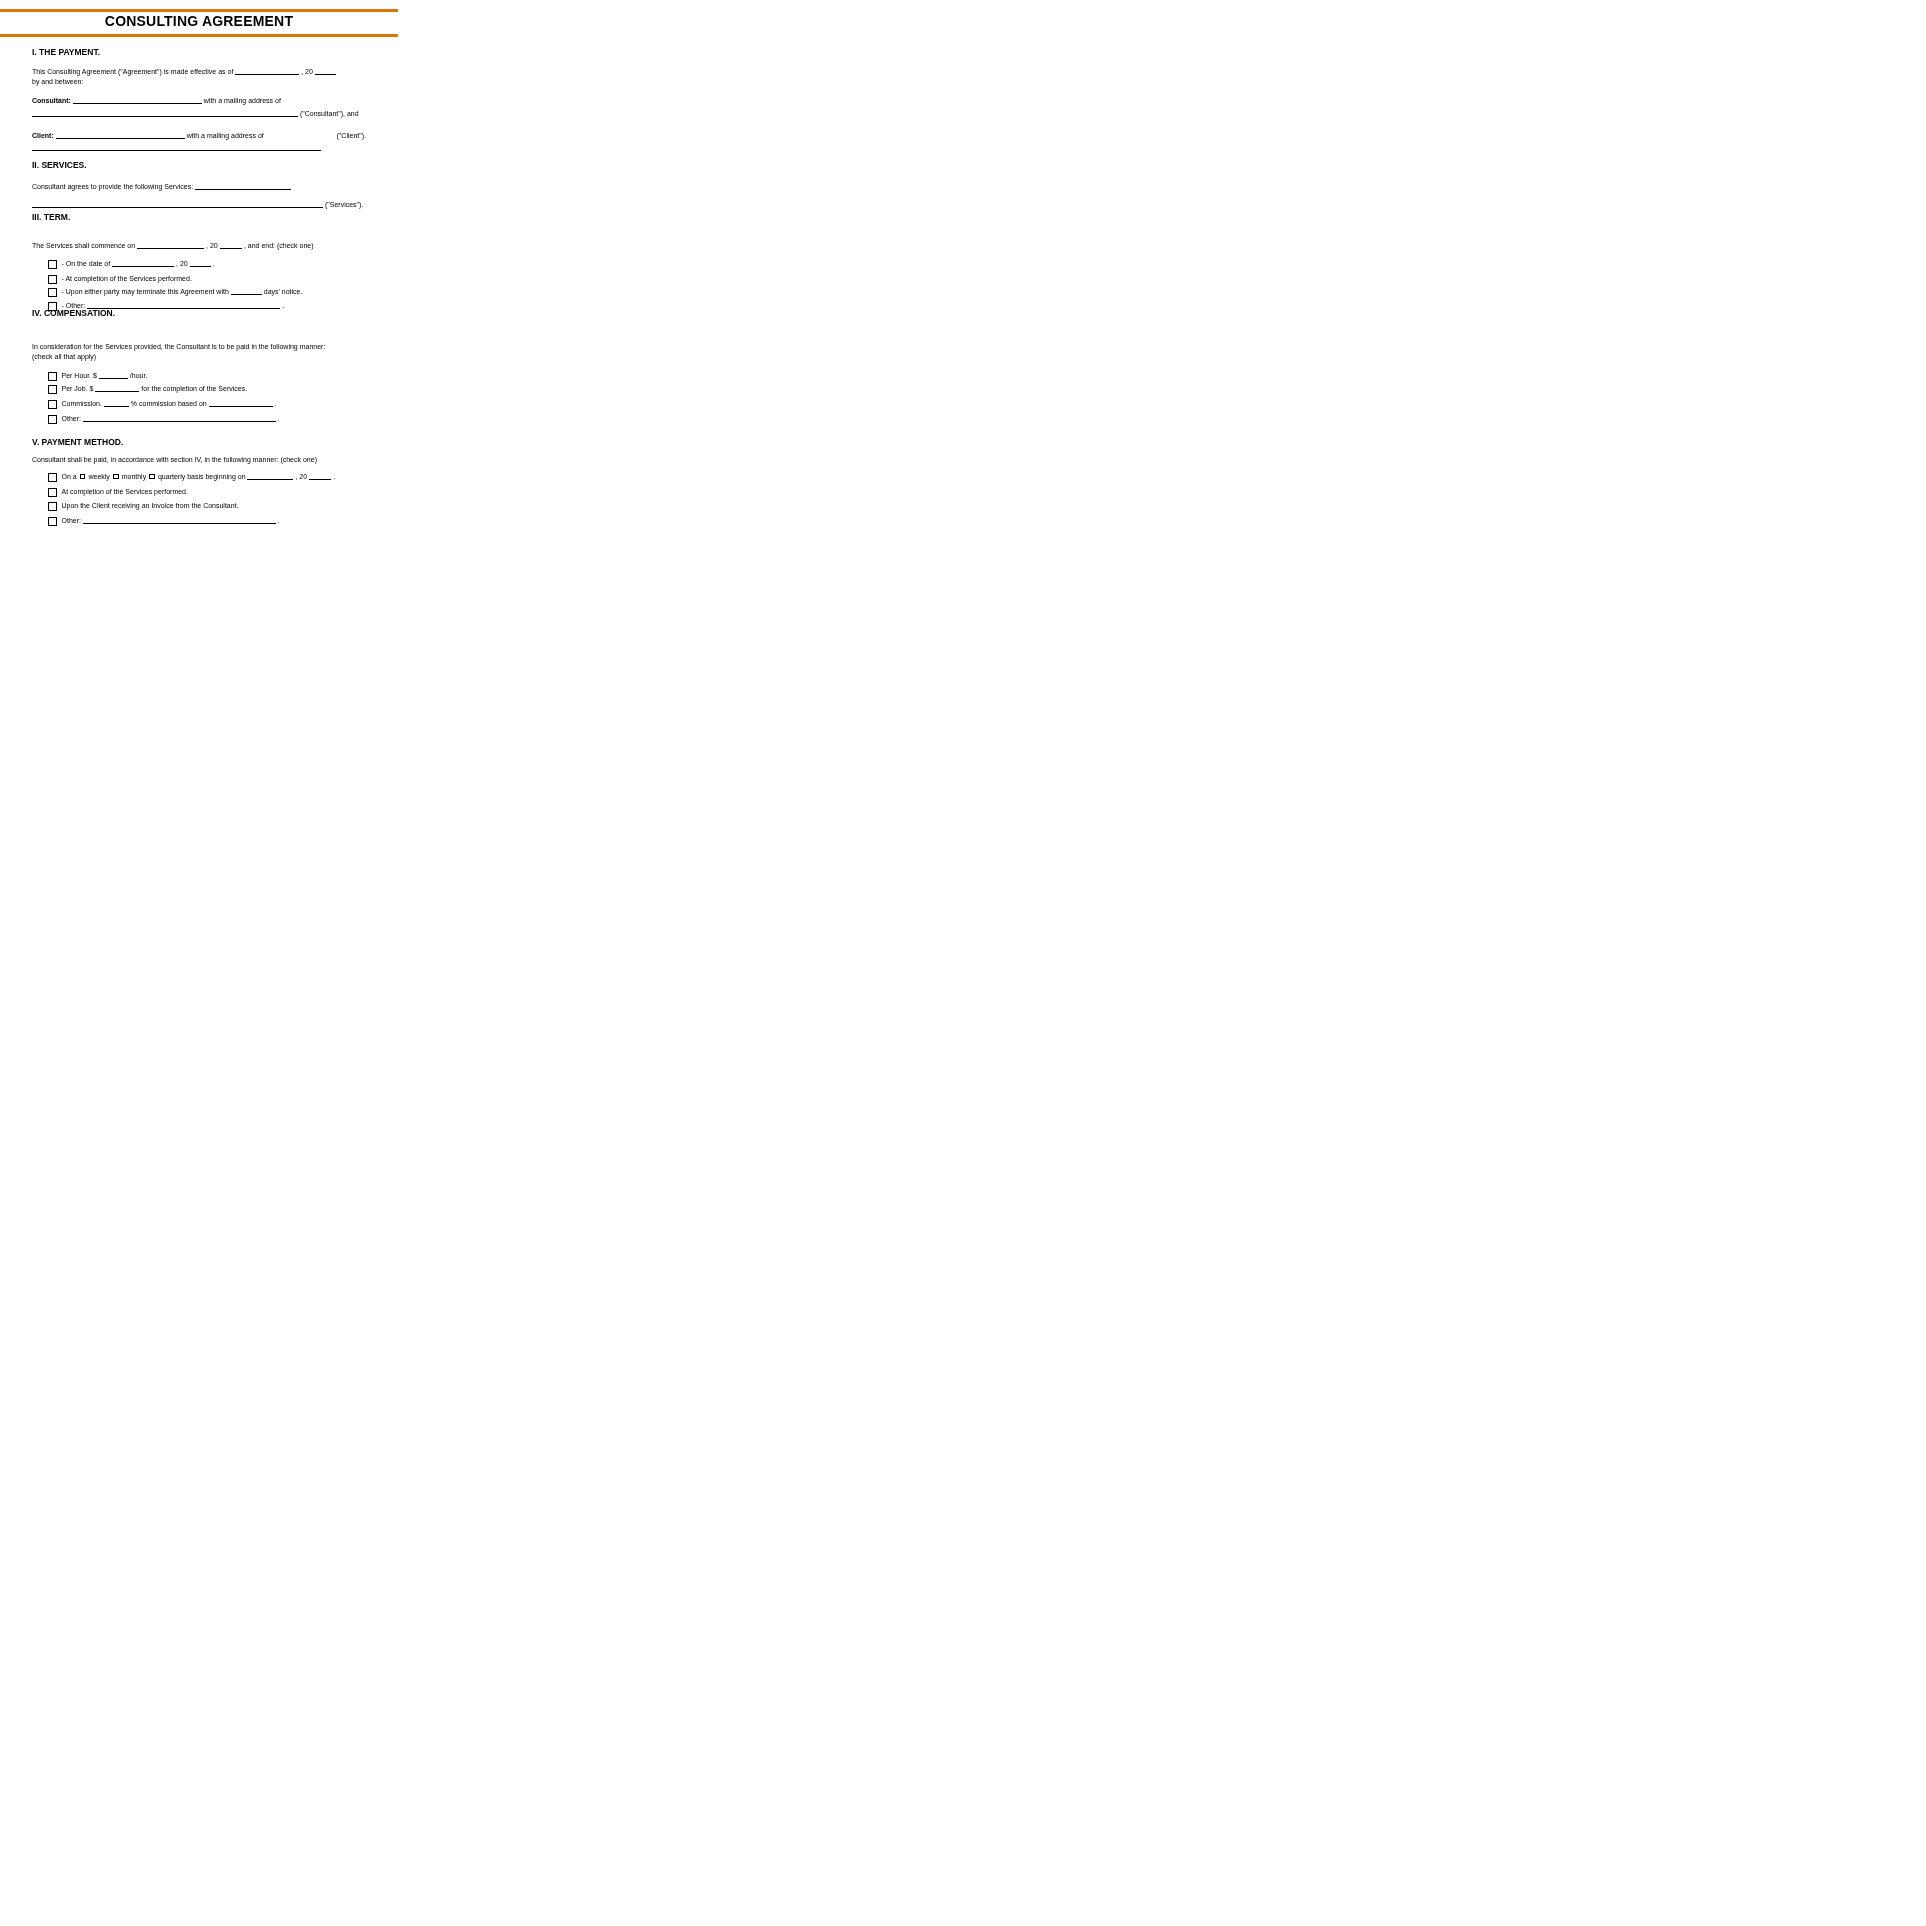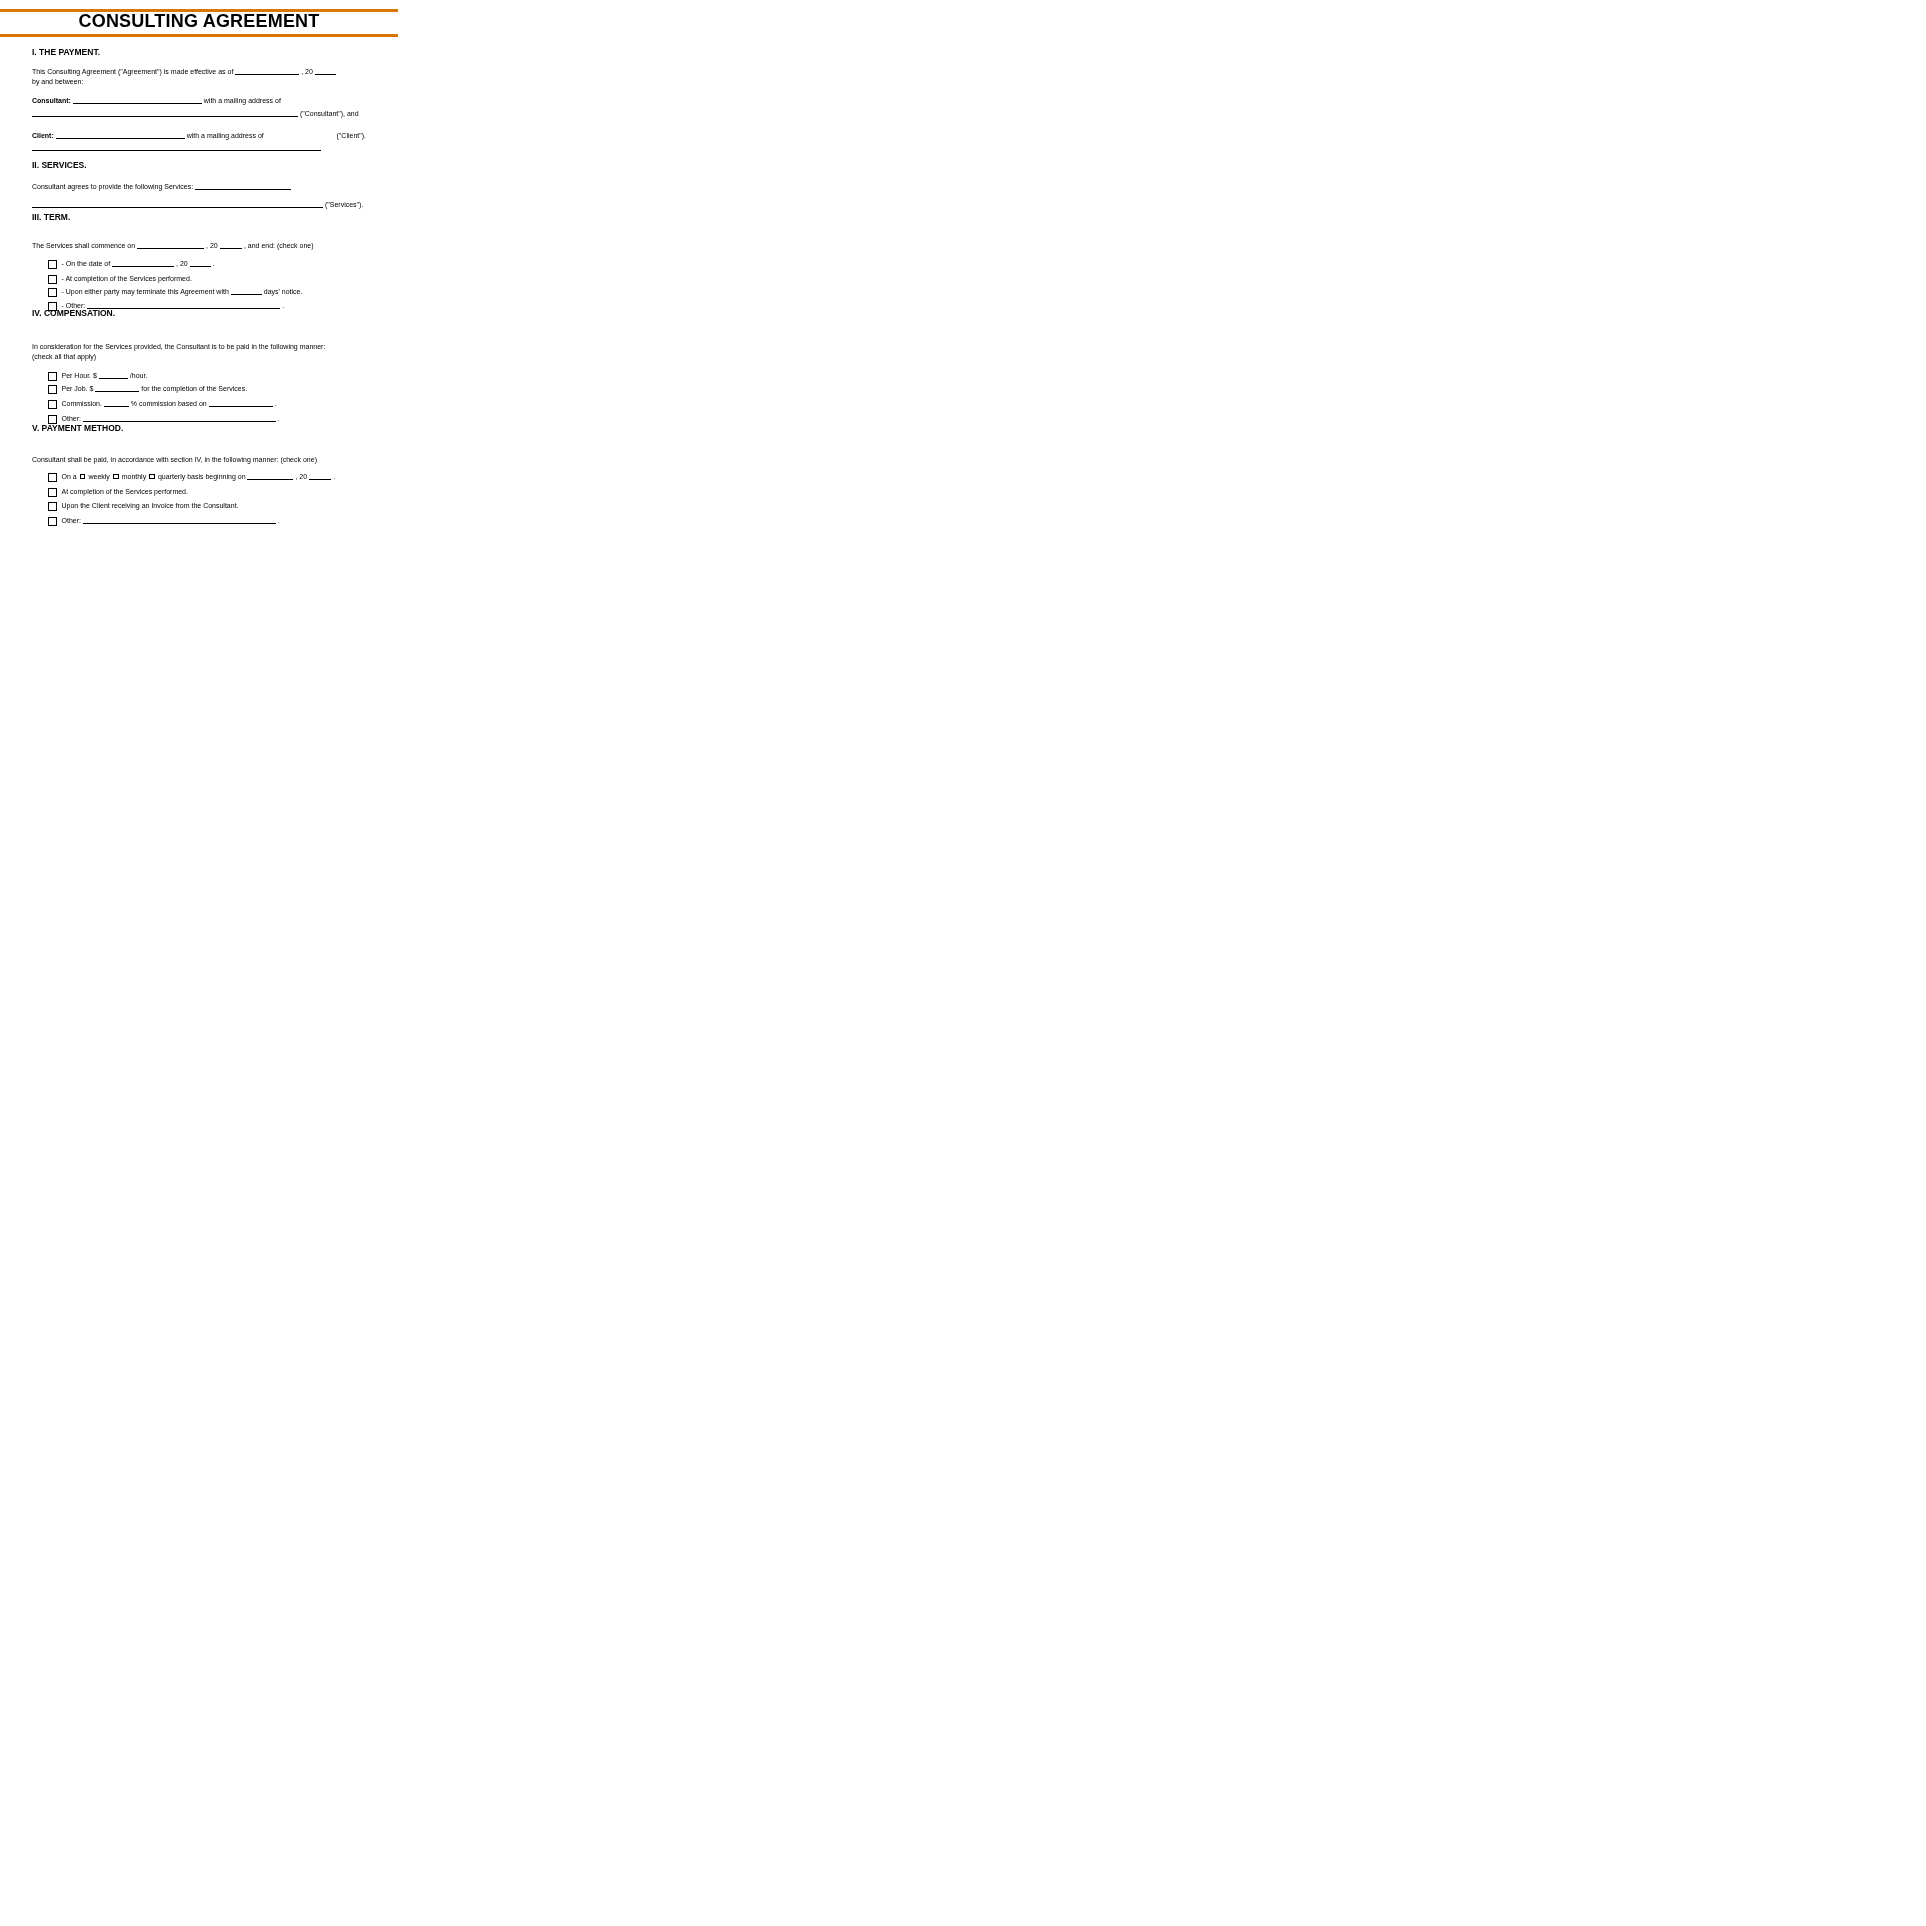--- a/index.html
+++ b/index.html
@@ -12,21 +12,21 @@
     font-family: "Liberation Sans", sans-serif;
     color: #000000;
     overflow: hidden;
   }
   .bar { position: absolute; left: 0; width: 100%; height: 3.1px; background: #D97706; }
   .bar-top { top: 8.5px; }
   .bar-bottom { top: 34px; }
   .doc-title {
     position: absolute; top: 14px; left: 0; width: 100%;
     margin: 0; text-align: center;
-    font-size: 18px; font-weight: 700; line-height: 15.4px; letter-spacing: 0.2px;
+    font-size: 14px; font-weight: 700; line-height: 15.4px; letter-spacing: 0.2px;
     color: #000000;
   }
   .h {
     position: absolute; left: 32px; margin: 0;
     font-size: 8.5px; font-weight: 700; line-height: 10px; white-space: nowrap;
   }
   .row {
     position: absolute; left: 32px; width: 334px;
     font-size: 7px; line-height: 10px; white-space: nowrap;
   }
@@ -200,21 +200,21 @@
 
   <div class="checkrow" style="top:414px">
     <span class="cb"></span>
     <span>
       <span>Other:</span>
       <span class="blank" style="width:193px"></span>
       <span>.</span>
     </span>
   </div>
 
-  <h2 class="h" style="top:423px">V. PAYMENT METHOD.</h2>
+  <h2 class="h" style="top:437px">V. PAYMENT METHOD.</h2>
 
   <div class="row" style="top:455px">
     <span>Consultant shall be paid, in accordance with section IV, in the following manner: (check one)</span>
   </div>
 
   <div class="checkrow" style="top:472px">
     <span class="cb"></span>
     <span>
       <span>On a</span>
       <span class="mini"></span>

